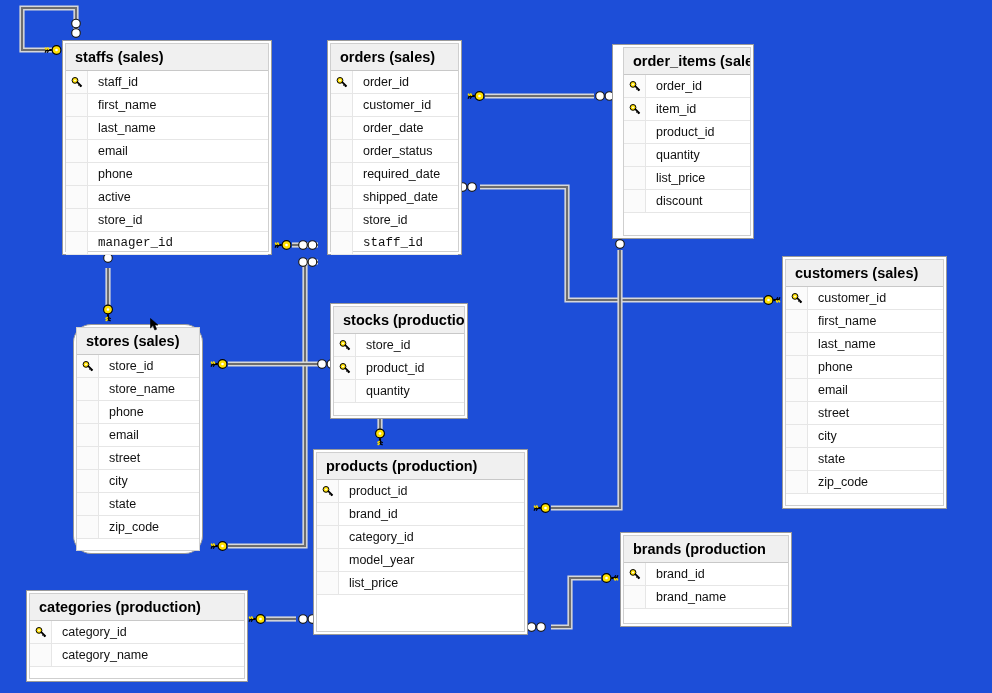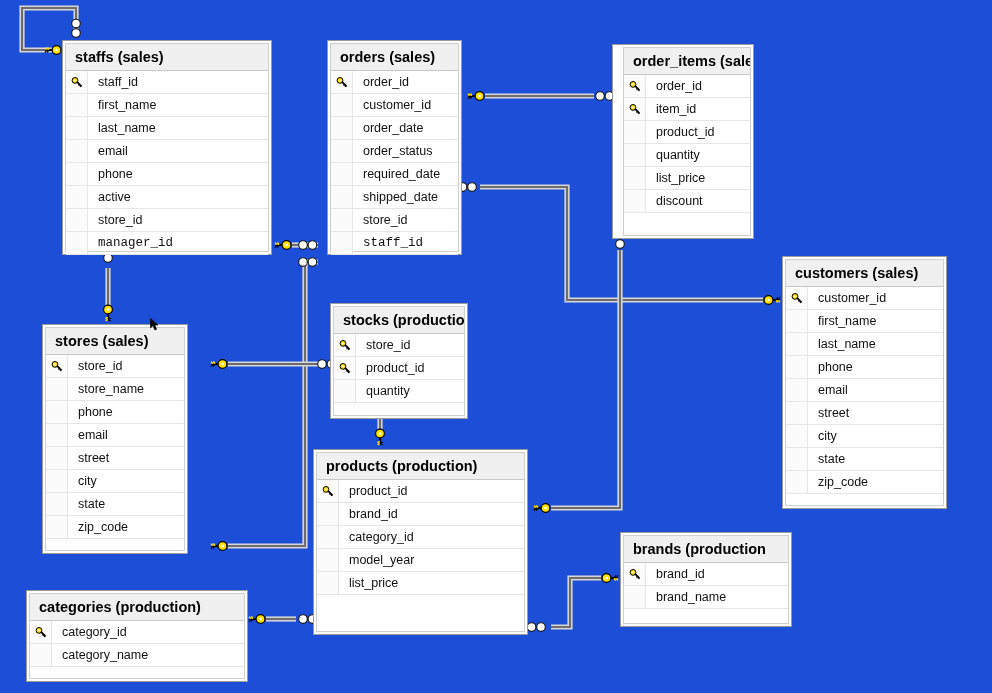--- a/index.html
+++ b/index.html
@@ -453,21 +453,21 @@
               <span class="aname">state</span>
             </div>
             <div class="attr">
               <span class="gutter"></span>
               <span class="aname">zip_code</span>
             </div>
             <div class="entity-pad"></div>
           </div>
         </div>
       </div>
-      <div class="entity" style="left: 42px; top: 324px; width: 146px; height: 230px;">
+      <div class="entity" style="left: 73px; top: 324px; width: 130px; height: 230px; border-radius: 18px;">
         <div class="entity-inner">
           <div class="entity-title">stores (sales)</div>
           <div class="attr-list">
             <div class="attr">
               <span class="gutter">
                 <svg class="key-ico" viewBox="0 0 12 11">
                   <circle cx="4" cy="3.4" r="2.9" fill="#ffe000" stroke="#000000" stroke-width="1"></circle>
                   <circle cx="4" cy="3.4" r="0.9" fill="#ffffff"></circle>
                   <path d="M5.8 4.6 L10.6 9.4" stroke="#000000" stroke-width="1.7" fill="none"></path>
                   <path d="M8.6 7.4 L7.4 8.6 M10.0 8.8 L9.0 9.8" stroke="#000000" stroke-width="1.4"></path>

